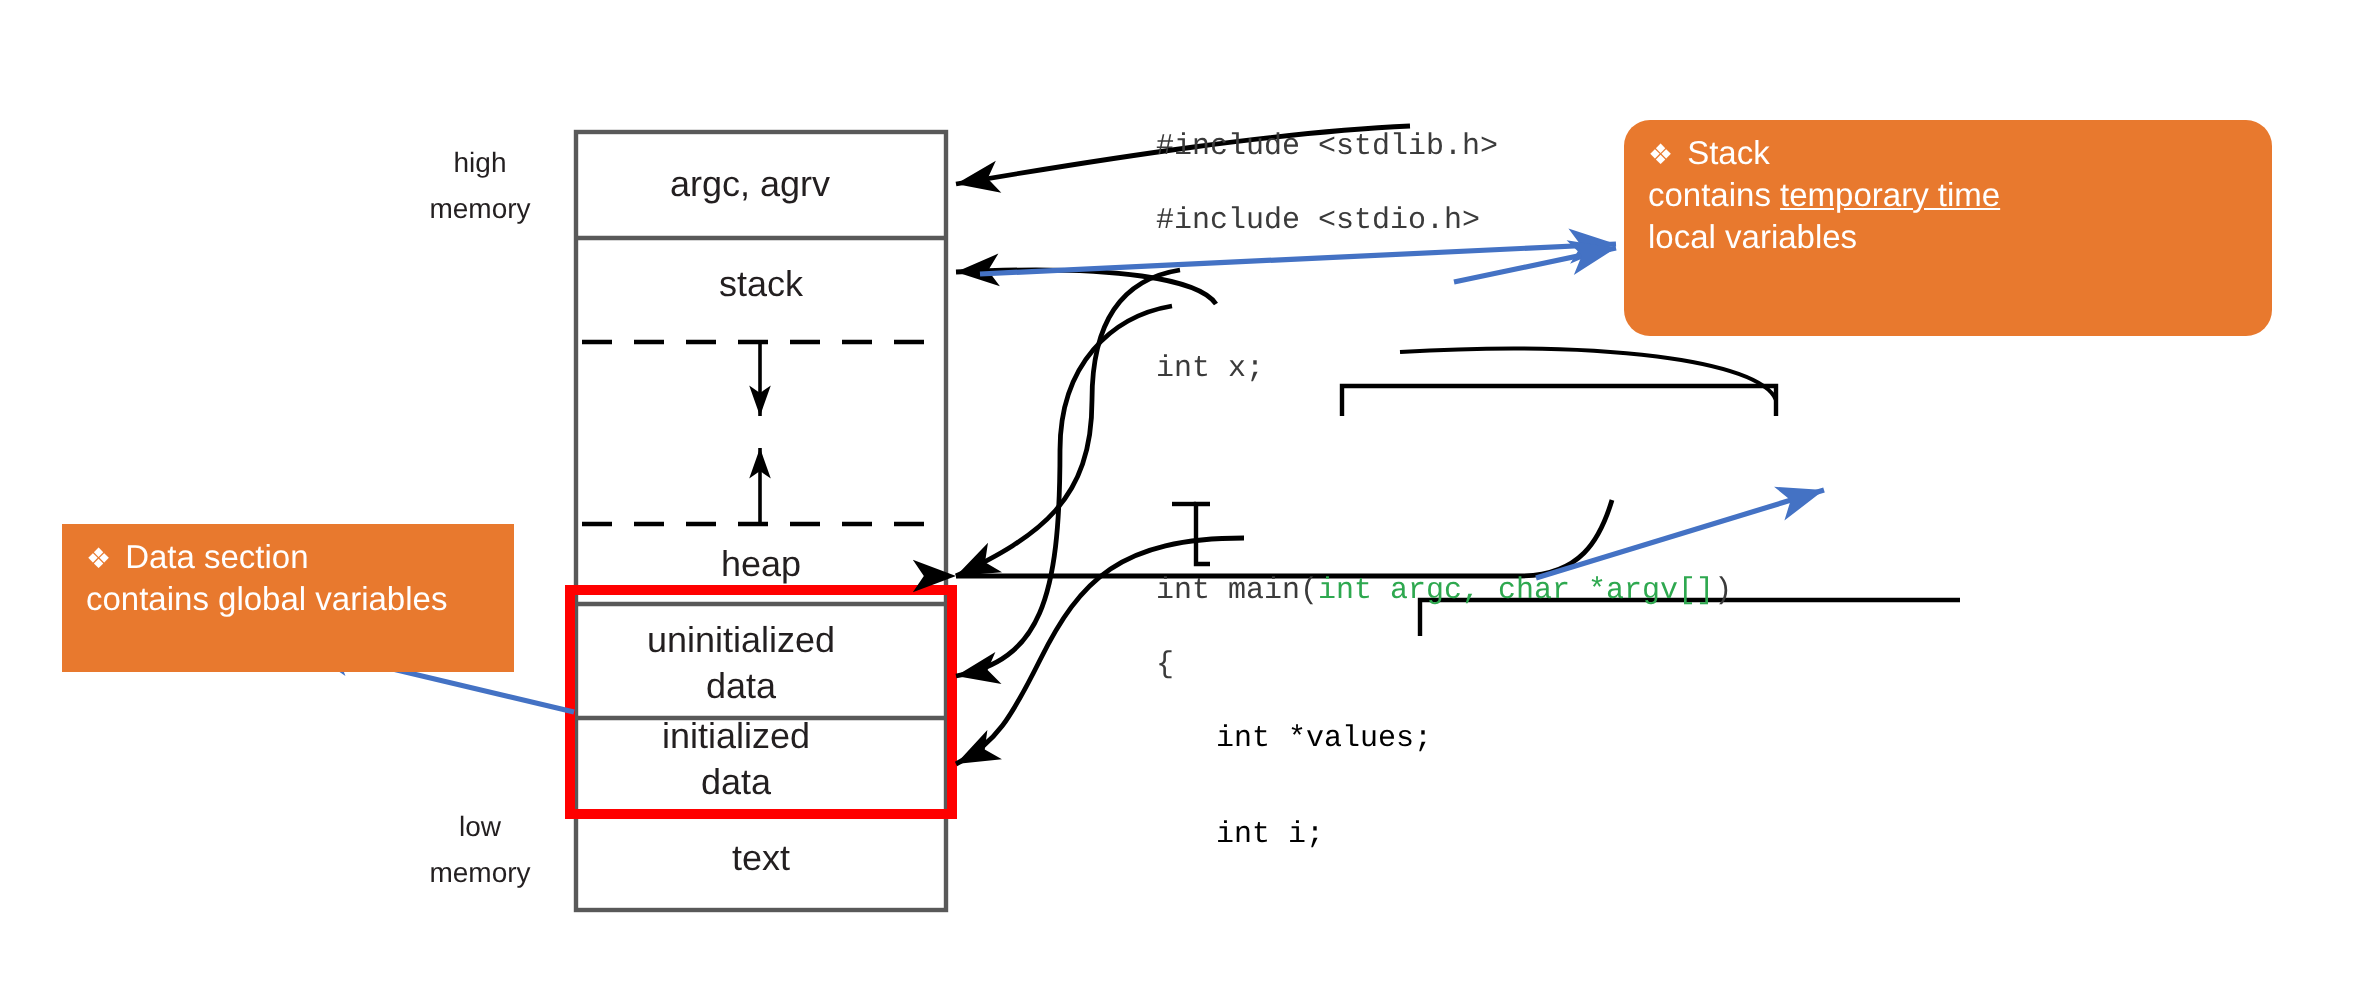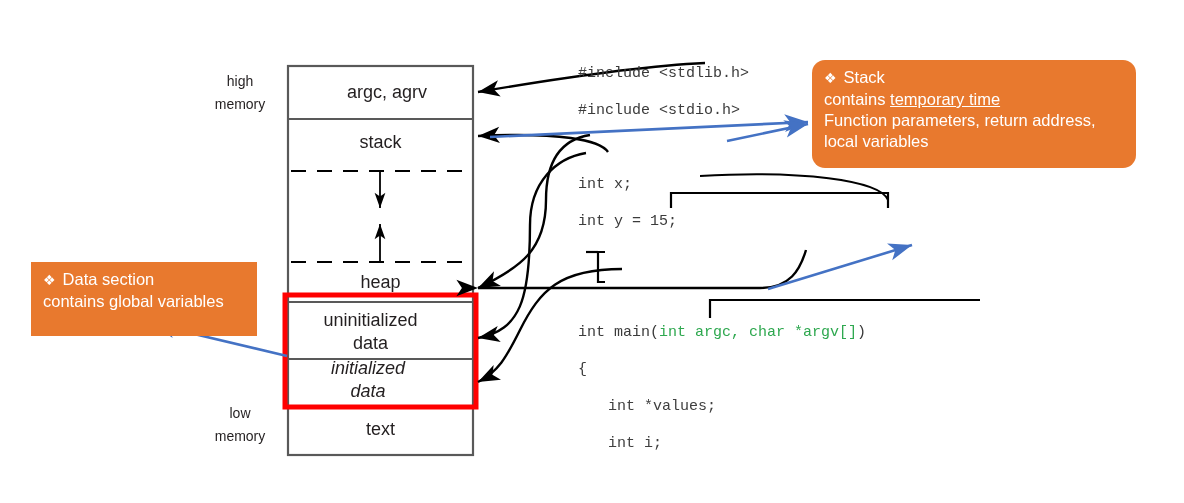--- a/index.html
+++ b/index.html
@@ -53,21 +53,21 @@
     position:absolute;
     left:578px; top:46px;
     font-family:"Liberation Mono", monospace;
     font-size:15px;
     line-height:18.5px;
     color:#3b3b3b;
     white-space:pre;
   }
   #code .blk{ margin:0; }
   .c-green{color:#2ea84f;}
-  .c-red{color:#404040;}
+  .c-red{color:#000000;}
   .sp{display:block;height:18.5px;}
 </style>
 </head>
 <body>
 
 <div id="stage">
 
   <svg id="art" viewBox="0 0 1184 503">
     <defs>
       <marker id="bk" markerWidth="11" markerHeight="11" refX="9.5" refY="4" orient="auto">
@@ -127,67 +127,65 @@
   <div class="side-label" style="left:200px;top:70px;width:80px;">
     <div>high</div>
     <div>memory</div>
   </div>
 
   <div class="side-label" style="left:200px;top:402px;width:80px;">
     <div>low</div>
     <div>memory</div>
   </div>
 
-  <div class="mem-label" style="left:292px;top:81px;width:190px;">argc, agrv</div>
+  <div class="mem-label" style="left:280px;top:81px;width:190px;">argc, agrv</div>
 
   <div class="mem-label" style="left:288px;top:131px;width:185px;">stack</div>
 
   <div class="mem-label" style="left:288px;top:271px;width:185px;">heap</div>
 
   <div class="mem-label" style="left:288px;top:309px;width:165px;">
     <div>uninitialized</div>
     <div>data</div>
   </div>
 
-  <div class="mem-label" style="left:288px;top:357px;width:160px;font-style:italic;">
+  <div class="mem-label" style="left:288px;top:357px;width:160px;">
     <div>initialized</div>
     <div>data</div>
   </div>
 
   <div class="mem-label" style="left:288px;top:418px;width:185px;">text</div>
 
   <div id="code">
 <div class="blk">#include &lt;stdlib.h&gt;</div>
 <div class="blk">#include &lt;stdio.h&gt;</div>
 <span class="sp"></span>
 <div class="blk">int x;</div>
-<div class="blk">int y = 15;</div>
 <span class="sp"></span>
 <span class="sp"></span>
 <div class="blk"><span>int main(</span><span class="c-green">int argc, char *argv[]</span><span>)</span></div>
 <div class="blk">{</div>
 <div class="blk c-red" style="padding-left:30px;">int *values;</div>
-<div class="blk c-red" style="padding-left:30px;">int i;</div>
+<div class="blk c-red" style="padding-left:30px;margin-top:11px;">int i;</div>
 <span class="sp"></span>
 
 
 
 
 
 
 
 
   </div>
 
   <div class="callout" style="left:812px;top:60px;width:324px;height:108px;border-radius:13px;">
     <div class="hdr">
       <span class="bul">❖</span><span>Stack</span>
     </div>
     <div class="ln"><span>contains </span><span class="u">temporary time</span></div>
-    <div class="ln">Function parameters, return address,</div>
     <div class="ln">local variables</div>
   </div>
 
 
   <div class="callout" style="left:31px;top:262px;width:226px;height:74px;">
     <div class="hdr">
       <span class="bul">❖</span><span>Data section</span>
     </div>
     <div class="ln">contains global variables</div>
   </div>

